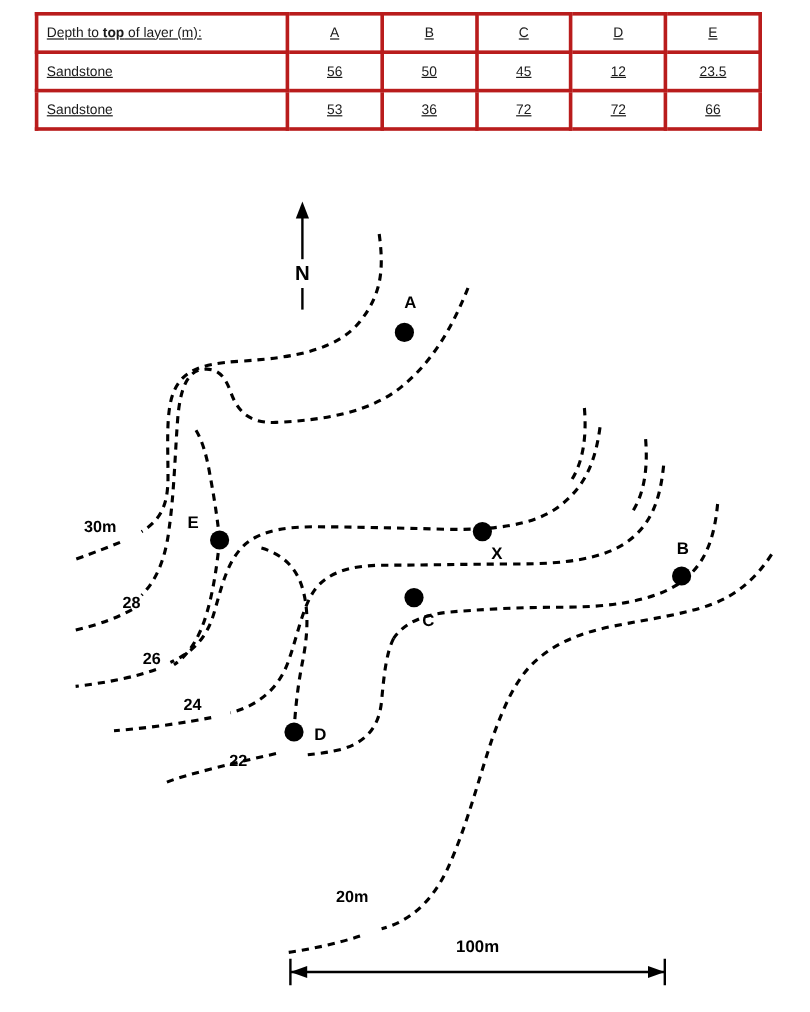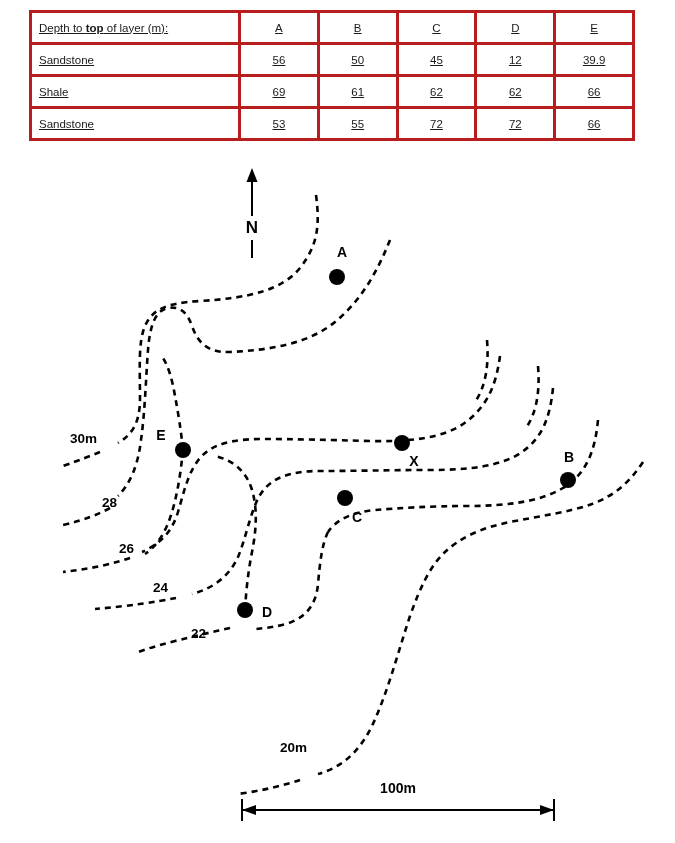--- a/index.html
+++ b/index.html
@@ -119,34 +119,26 @@
         <td class="val-cell">C</td>
         <td class="val-cell">D</td>
         <td class="val-cell">E</td>
       </tr>
       <tr>
         <td class="label-cell">Sandstone</td>
         <td class="val-cell">56</td>
         <td class="val-cell">50</td>
         <td class="val-cell">45</td>
         <td class="val-cell">12</td>
-        <td class="val-cell">39.9</td>
-      </tr>
-      <tr>
-        <td class="label-cell">Shale</td>
-        <td class="val-cell">69</td>
-        <td class="val-cell">61</td>
-        <td class="val-cell">62</td>
-        <td class="val-cell">62</td>
-        <td class="val-cell">66</td>
+        <td class="val-cell">23.5</td>
       </tr>
       <tr>
         <td class="label-cell">Sandstone</td>
         <td class="val-cell">53</td>
-        <td class="val-cell">55</td>
+        <td class="val-cell">36</td>
         <td class="val-cell">72</td>
         <td class="val-cell">72</td>
         <td class="val-cell">66</td>
       </tr>
     </tbody>
   </table>
 </div>
 
 <div class="map-area">
   <svg class="map-svg" viewBox="0 0 675 703">

